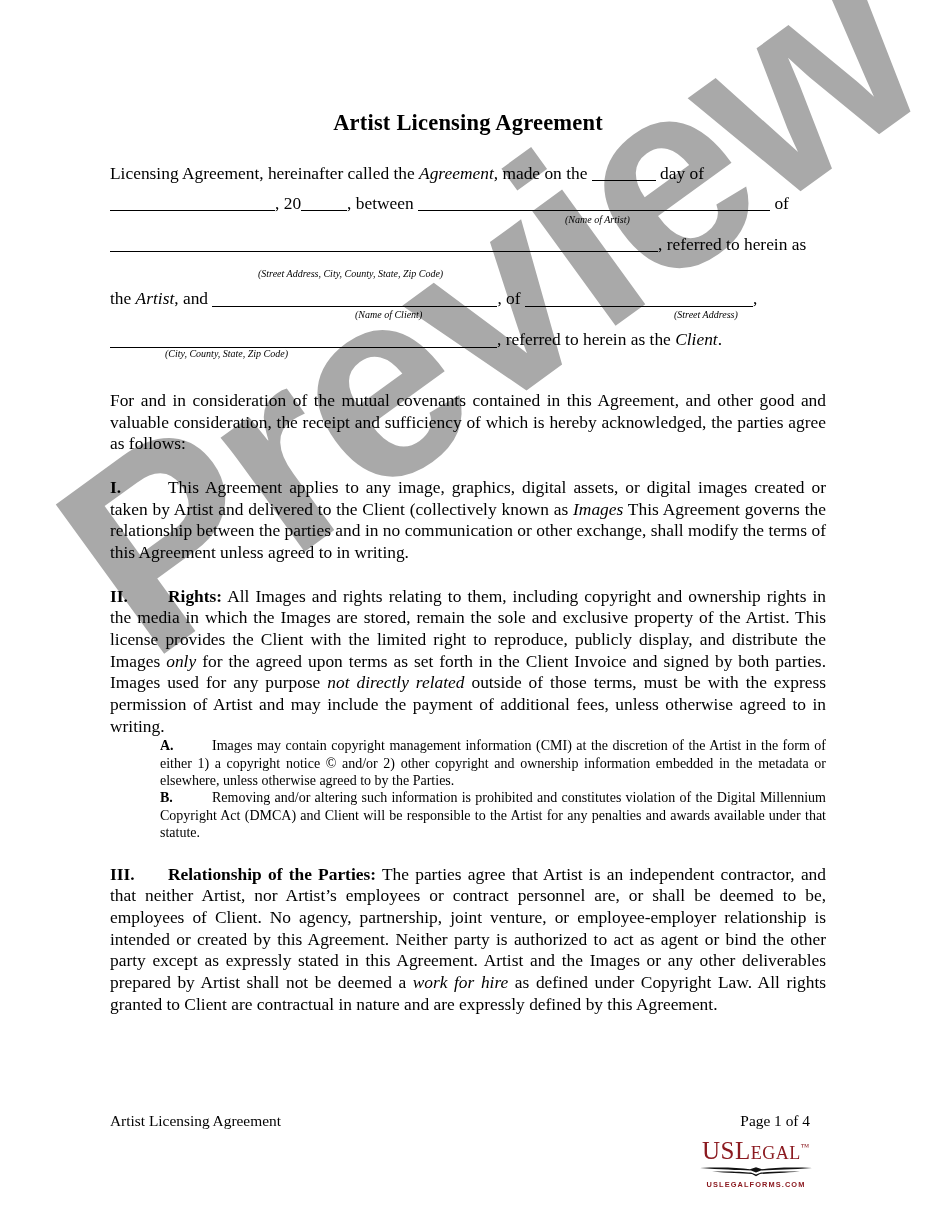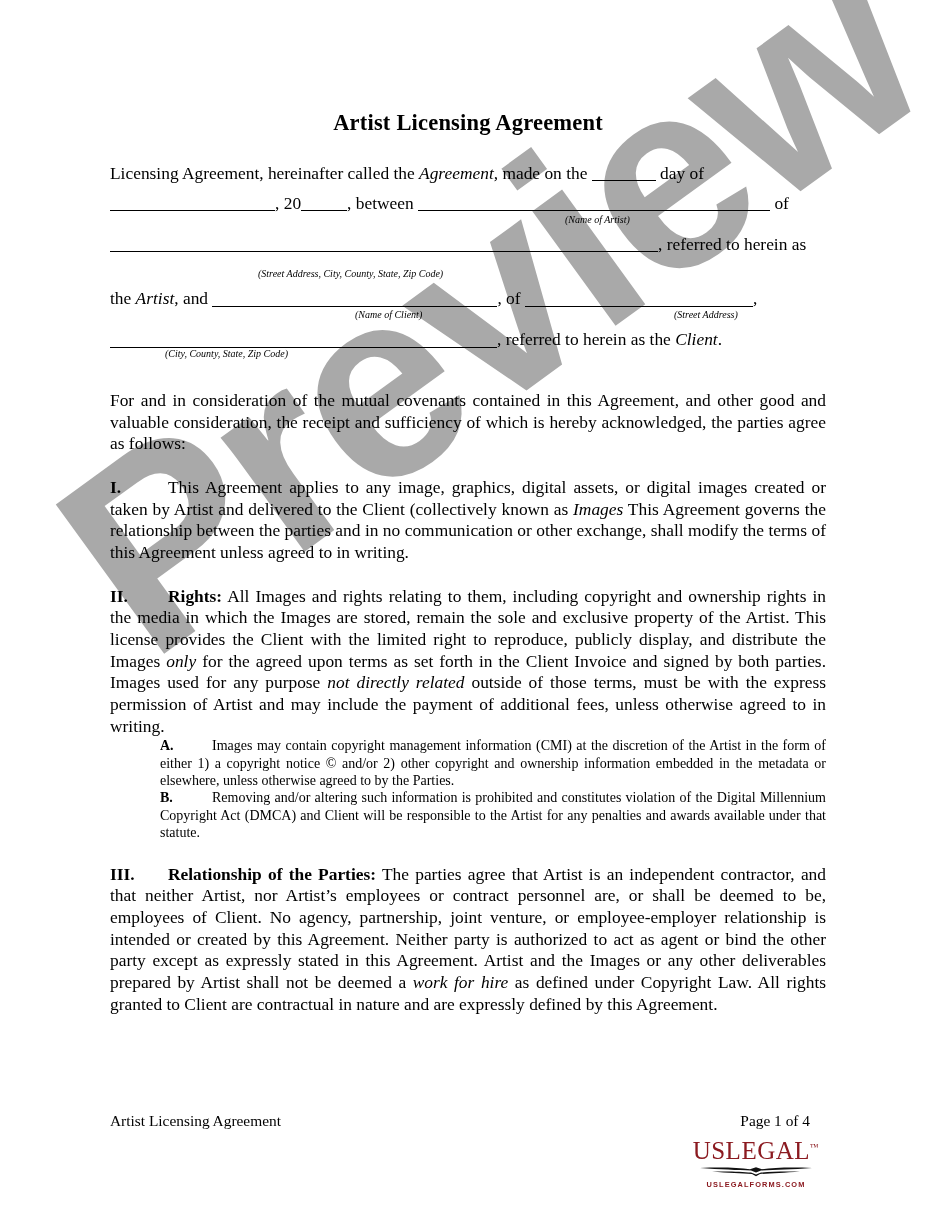--- a/index.html
+++ b/index.html
@@ -172,21 +172,21 @@
   }
   .logo-word {
     font-family: "Liberation Serif", "DejaVu Serif", serif;
     color: #8b1a20;
     font-size: 25px;
     letter-spacing: 0.5px;
     line-height: 1;
     white-space: nowrap;
     position: relative;
   }
-  .logo-word .sm { font-size: 25px; }
+  .logo-word .sm { font-size: 18px; }
   .logo-tm {
     font-size: 9px;
     vertical-align: super;
     color: #8b1a20;
   }
   .logo-eagle {
     display: block;
     margin: 1px auto 0 auto;
   }
   .logo-sub {

